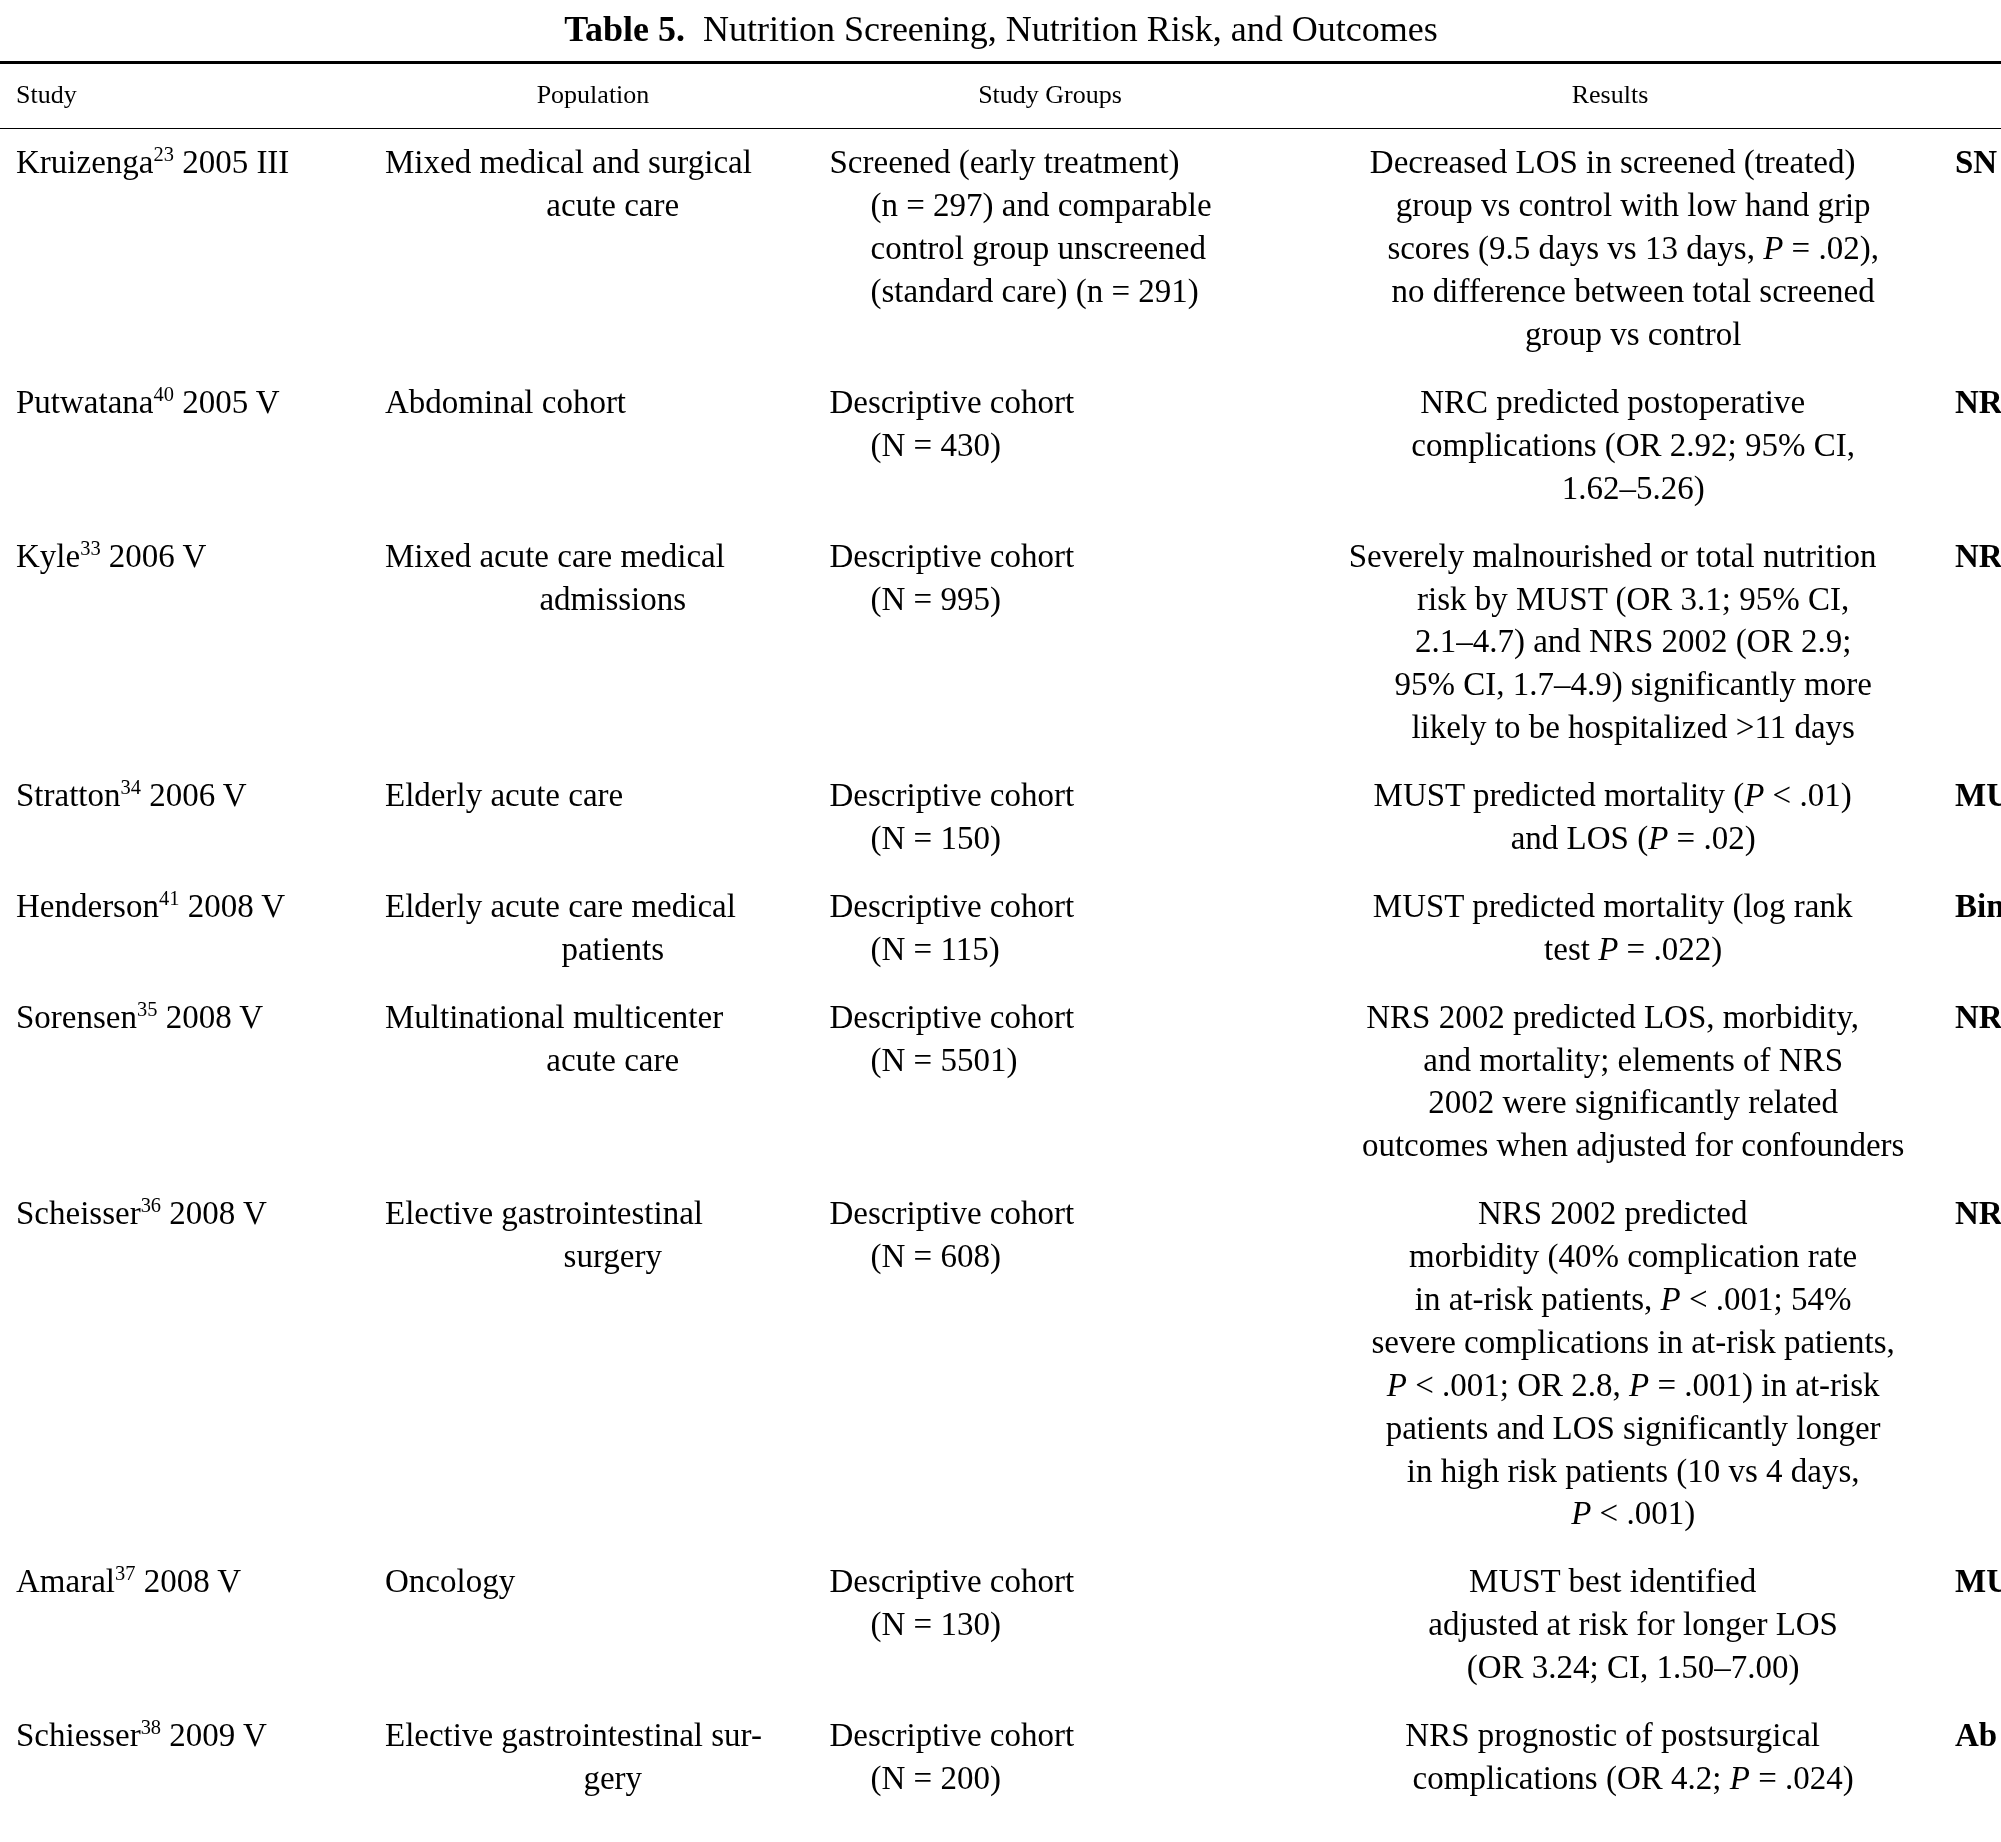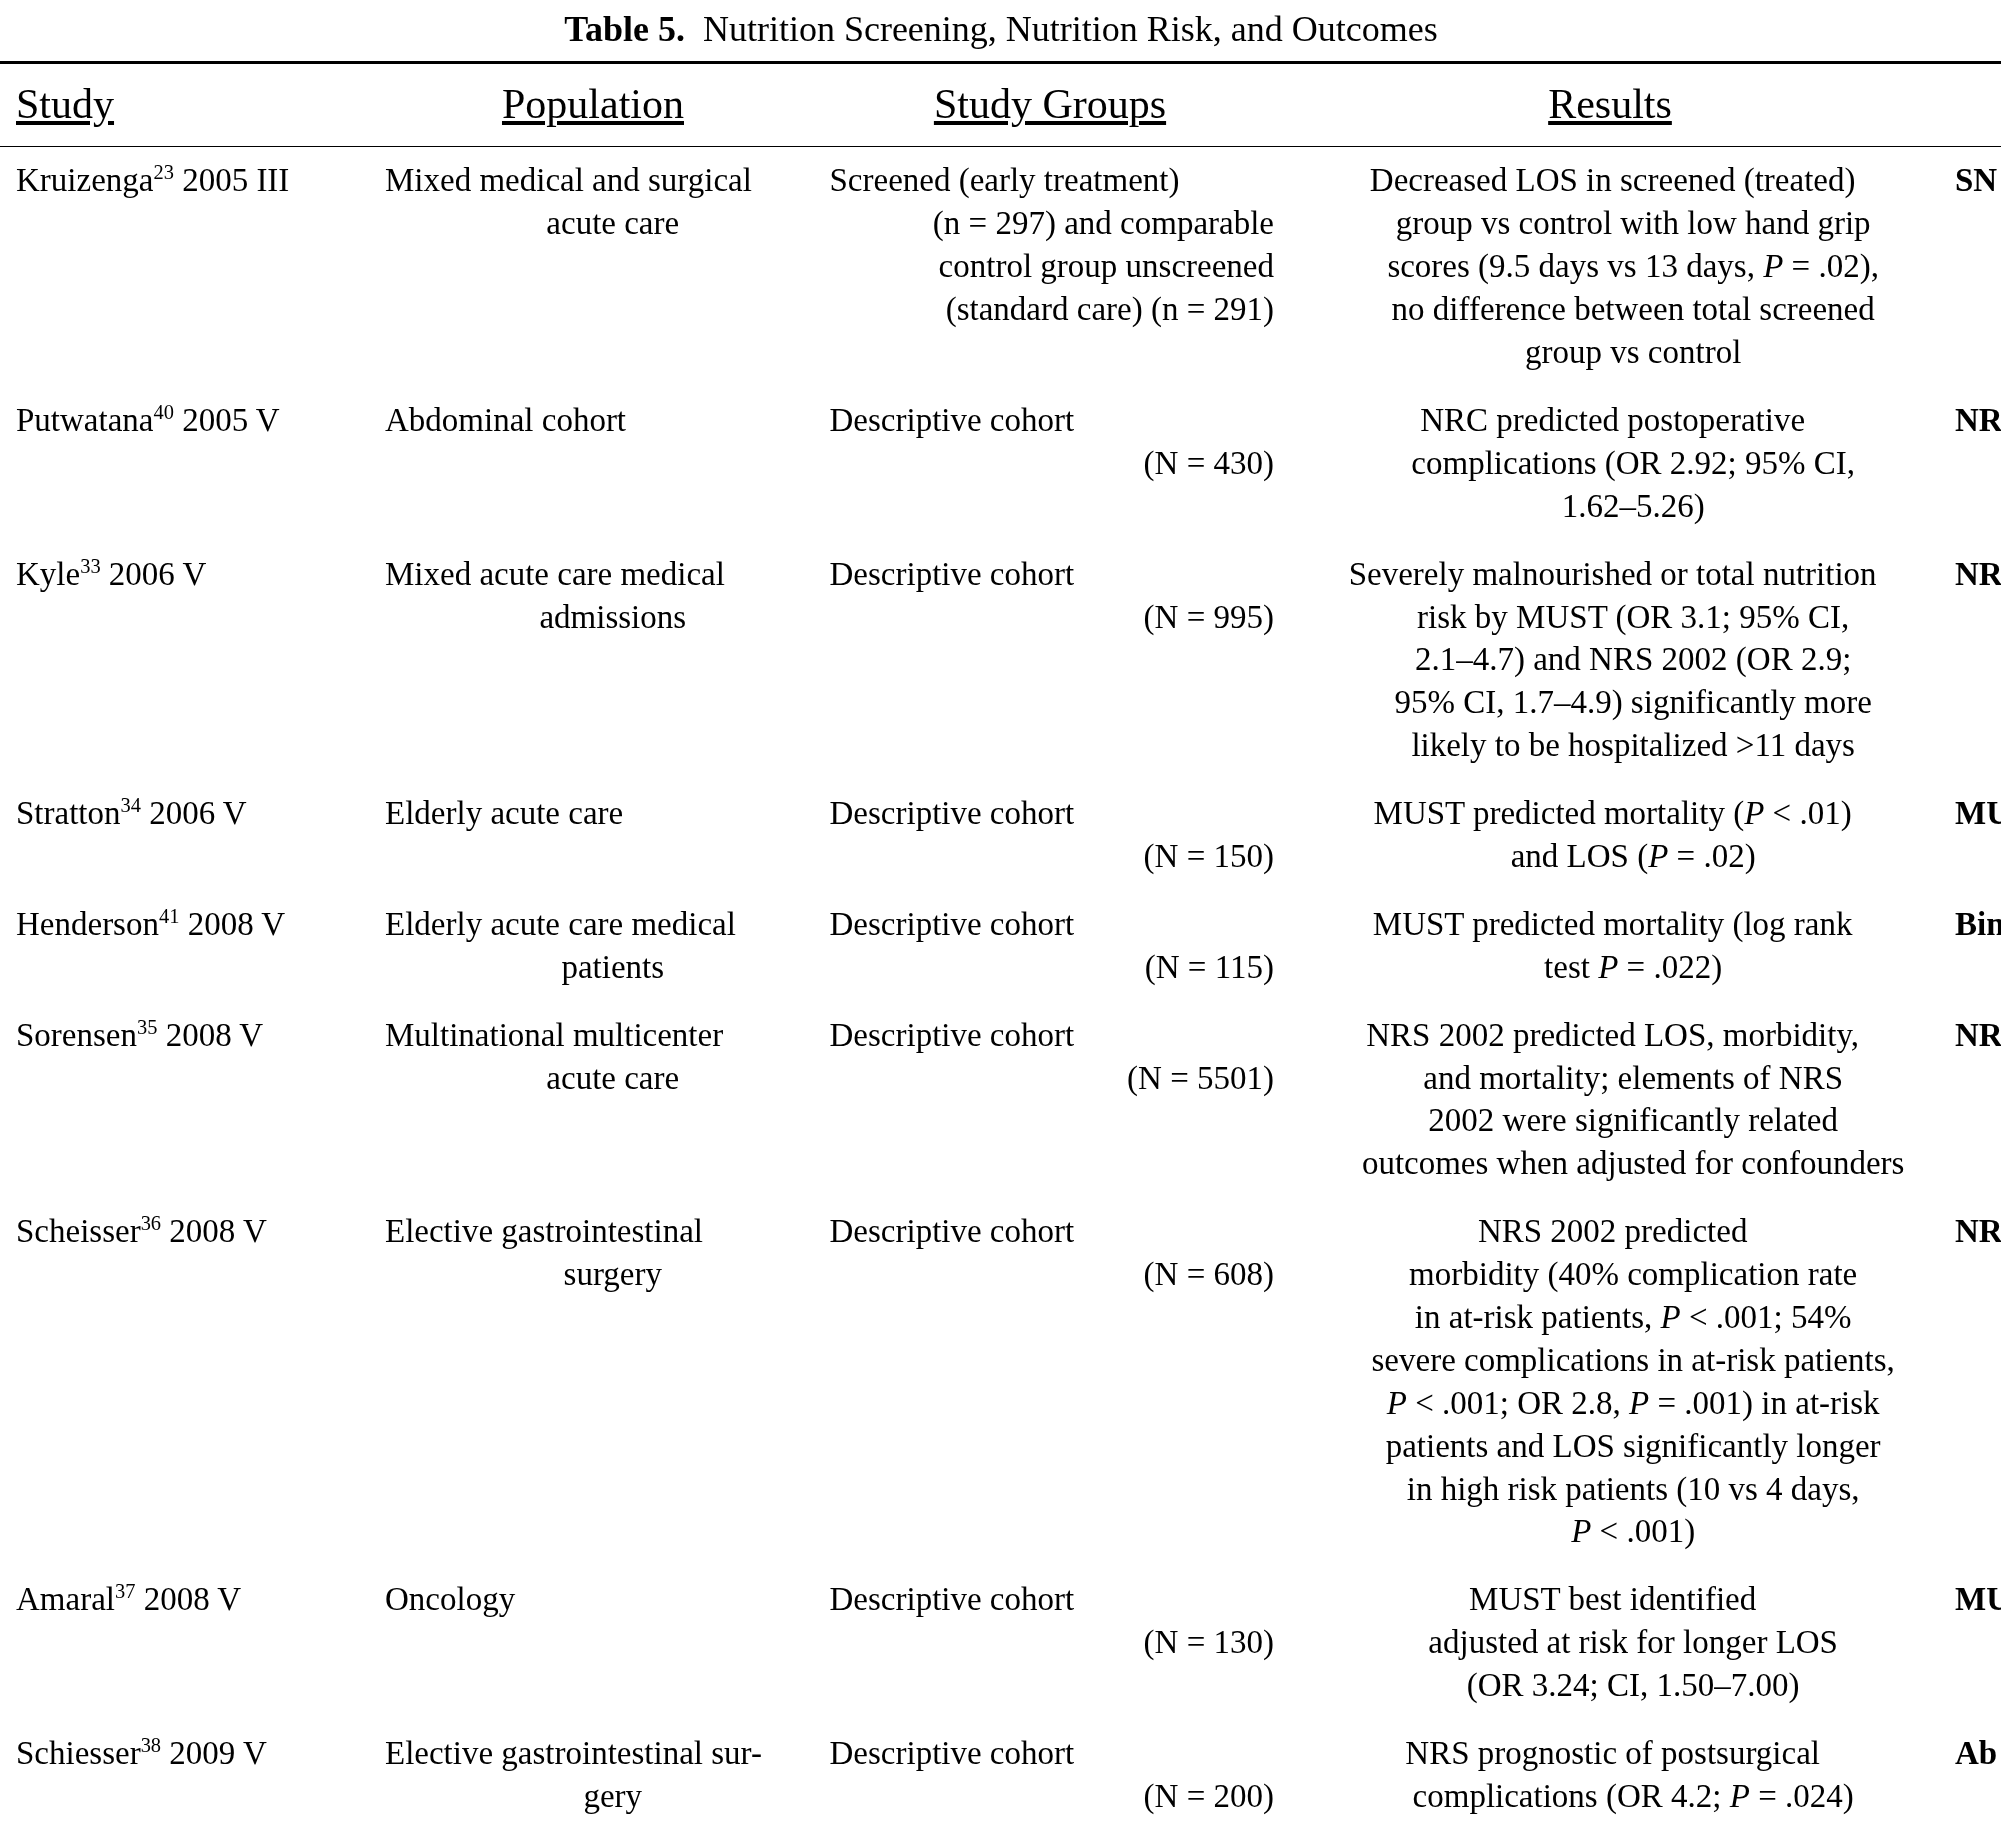--- a/index.html
+++ b/index.html
@@ -61,25 +61,24 @@
     font-size: 33px;
   }
   table.tbl col.c-study      { width: 369px; }
   table.tbl col.c-population { width: 448px; }
   table.tbl col.c-groups     { width: 466px; }
   table.tbl col.c-results    { width: 654px; }
   table.tbl col.c-tool       { width: 133px; }
 
   thead th {
     font-weight: normal;
-    font-size: 42px;
+    font-size: 26px;
     text-align: center;
     padding: 16px 0 18px 0;
     vertical-align: bottom;
-    text-decoration: underline;
   }
   thead th.h-study { text-align: left; padding-left: 16px; }
 
   tbody td {
     vertical-align: top;
     padding: 12.5px 0 12.5px 0;
     line-height: 1.30;
     margin-left: 20px;
   }
   .cell-study {
@@ -102,21 +101,21 @@
   .cell-tool {
     padding-left: 18px;
     white-space: nowrap;
     font-weight: bold;
     overflow: hidden;
   }
   .pop-line1 { display: block; text-align: left; }
   .pop-line2 { display: block; text-align: center; padding-left: 36px; }
 
   .grp-line1 { display: block; text-align: left; }
-  .grp-line2 { display: block; text-align: right; padding-left: 41px; }
+  .grp-line2 { display: block; text-align: left; padding-left: 41px; }
 
   sup {
     font-size: 0.62em;
     vertical-align: super;
     line-height: 0;
   }
   i, .ital { font-style: italic; }
 
   .res-line { display: block; }
   .res-line.ind { padding-left: 41px; }

